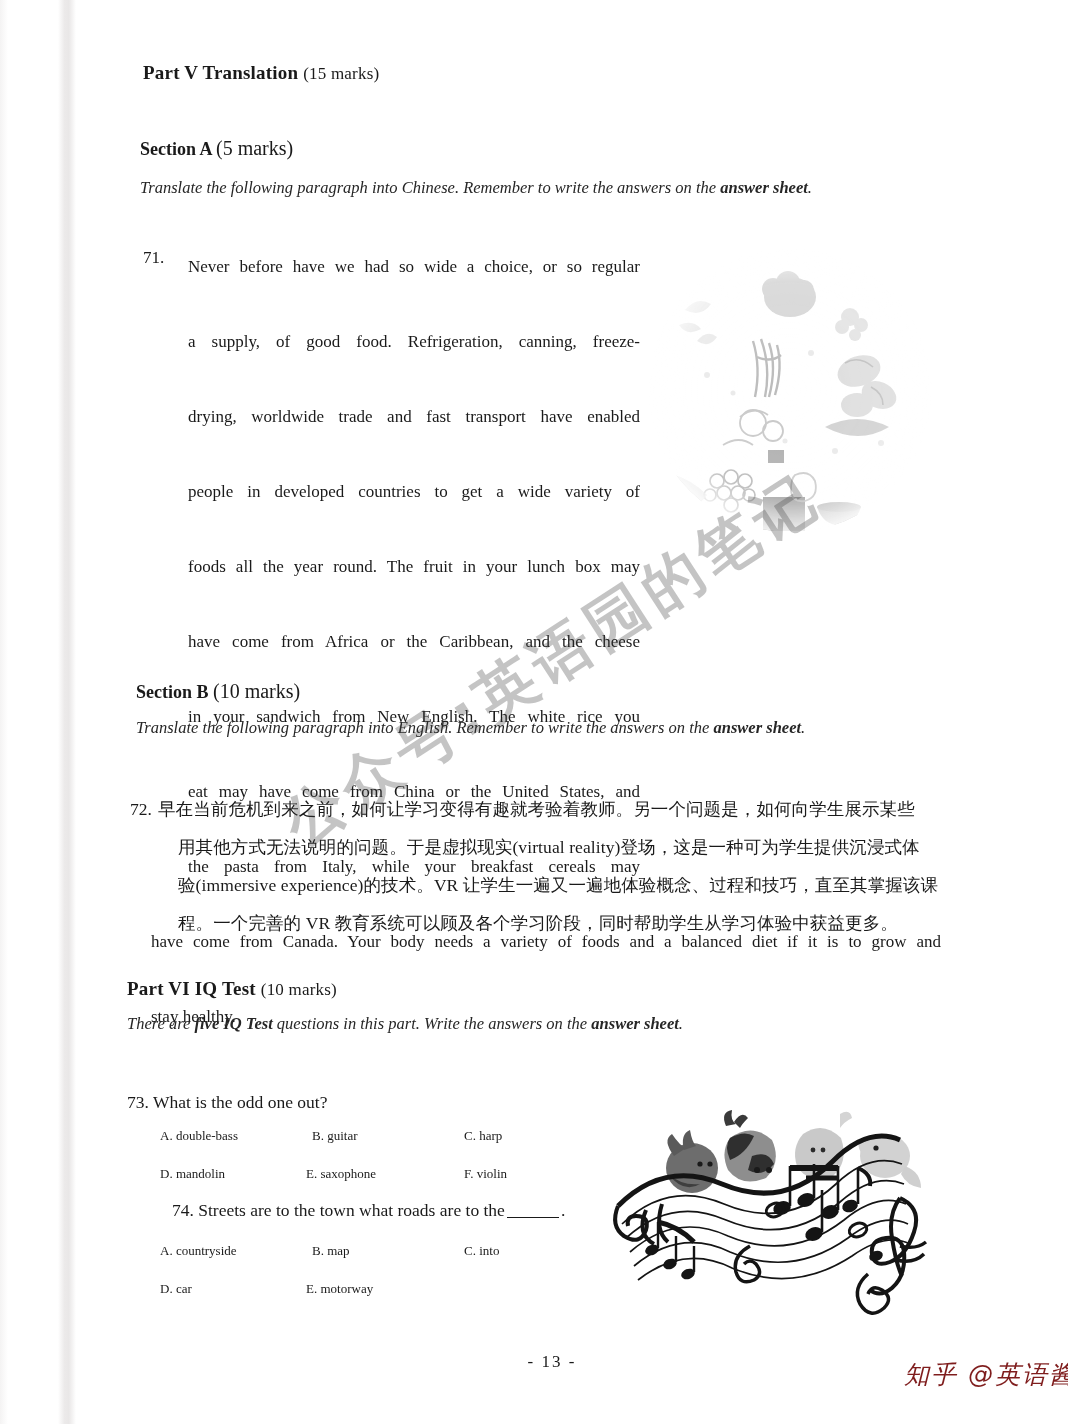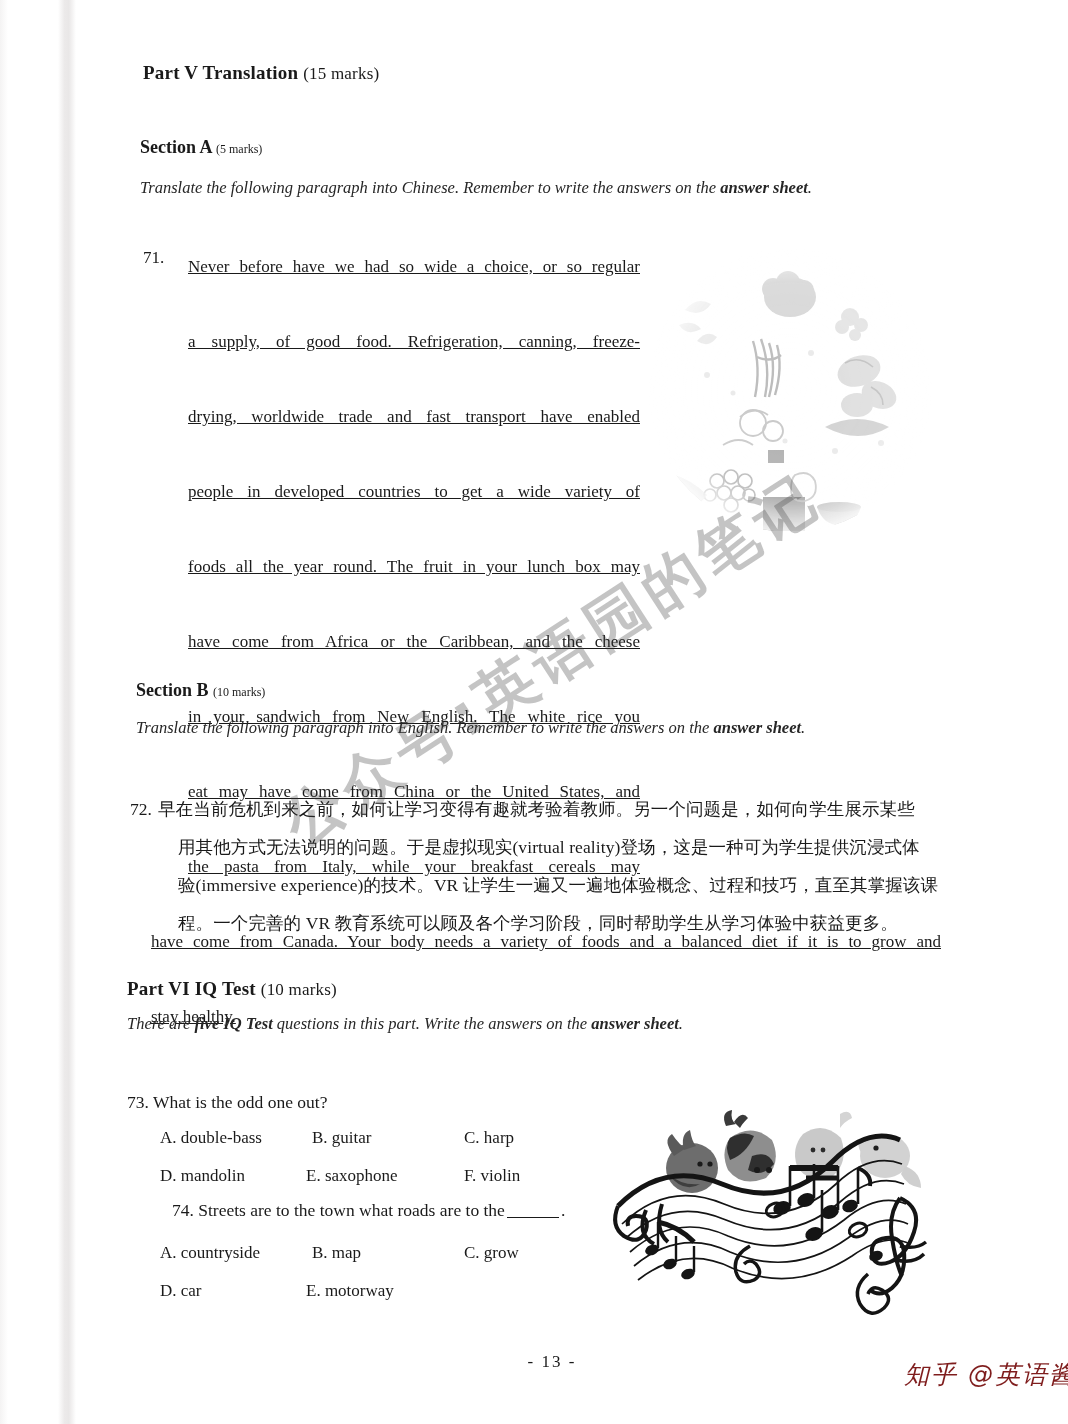--- a/index.html
+++ b/index.html
@@ -49,38 +49,37 @@
     font-weight: normal;
     font-size: 17px;
   }
   .section-heading {
     position: absolute;
     font-weight: bold;
     font-size: 18px;
   }
   .section-heading .marks {
     font-weight: normal;
-    font-size: 12px;
+    font-size: 20px;
   }
   .directions {
     position: absolute;
     font-style: italic;
     font-size: 16.5px;
     color: #262626;
   }
   .directions b { font-style: italic; }
 
   
   .q71-wrap {
     position: absolute;
     left: 143px;
     top: 248px;
     width: 795px;
     font-size: 17px;
-    text-decoration: underline;
   }
   .q71-num {
     position: absolute;
     left: 0; top: 0;
     width: 36px;
     font-size: 17px;
   }
   .q71-narrow {
     margin-left: 45px;
     width: 452px;
@@ -126,21 +125,21 @@
   .q72-body .l1 { margin-left: 0; }
   .q72-body .ind { margin-left: 20px; }
 
   
   .iq-q {
     position: absolute;
     font-size: 17.5px;
   }
   .opt {
     position: absolute;
-    font-size: 17px;
+    font-size: 13px;
   }
   .blank-line {
     display: inline-block;
     border-bottom: 1.5px solid #1a1a1a;
     width: 52px;
     height: 14px;
     margin: 0 2px -2px 2px;
   }
 
   
@@ -518,21 +517,21 @@
     <div class="opt" style="left:160px; top:1243px;">
       <span>A.</span>
       <span>countryside</span>
     </div>
     <div class="opt" style="left:312px; top:1243px;">
       <span>B.</span>
       <span>map</span>
     </div>
     <div class="opt" style="left:464px; top:1243px;">
       <span>C.</span>
-      <span>grow</span>
+      <span>into</span>
     </div>
     <div class="opt" style="left:160px; top:1281px;">
       <span>D.</span>
       <span>car</span>
     </div>
     <div class="opt" style="left:306px; top:1281px;">
       <span>E.</span>
       <span>motorway</span>
     </div>
 

